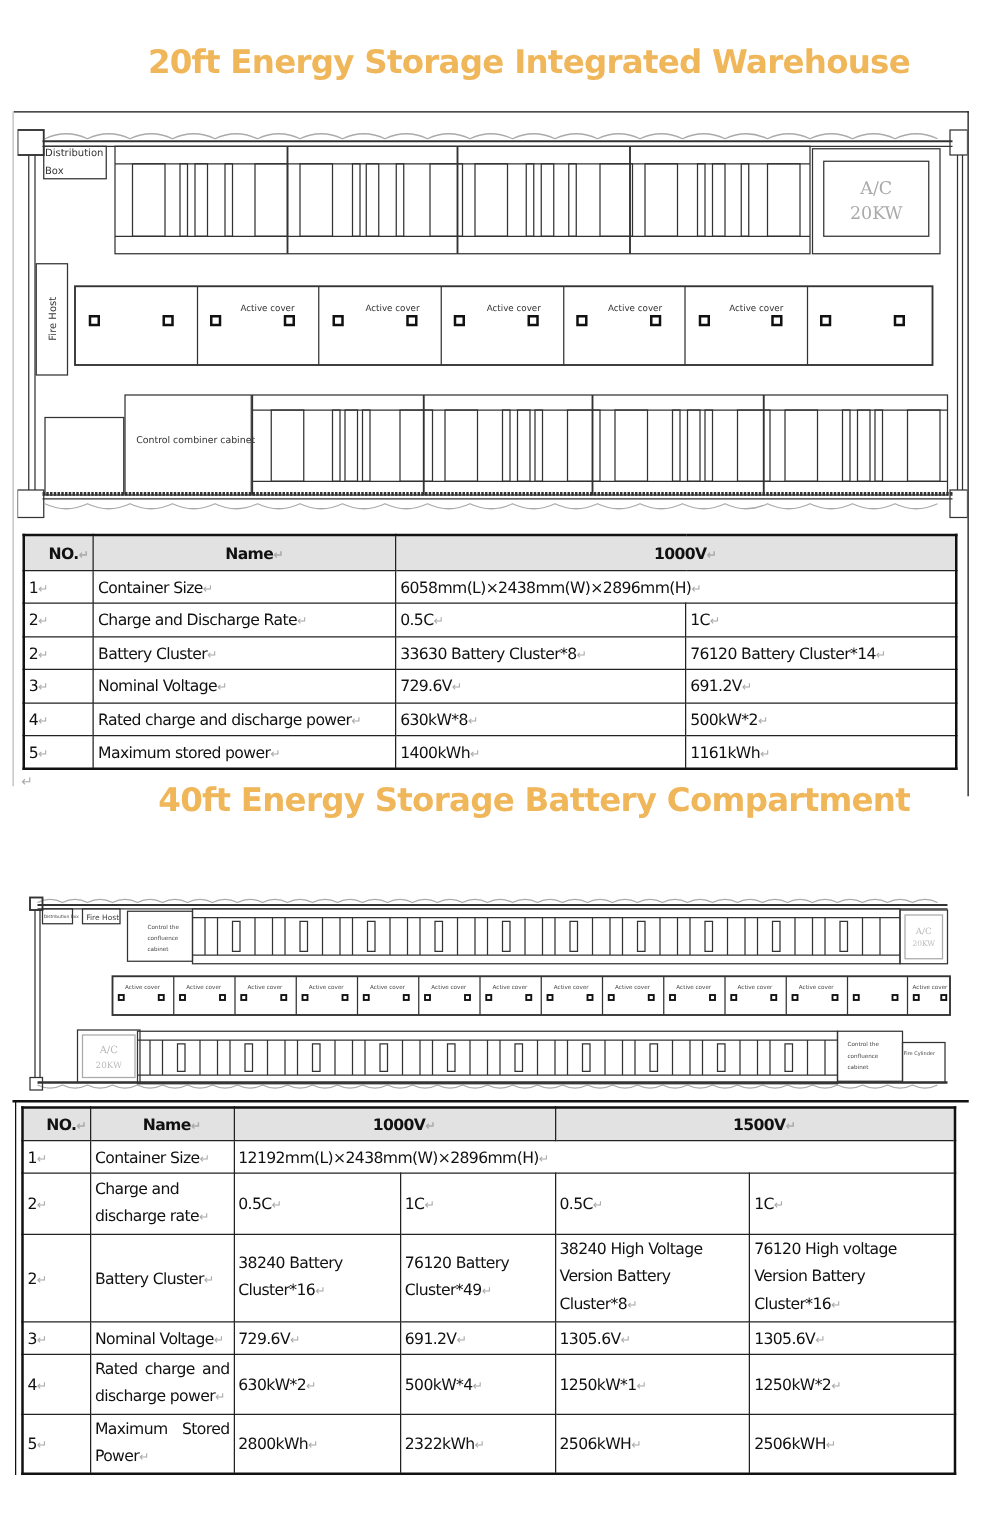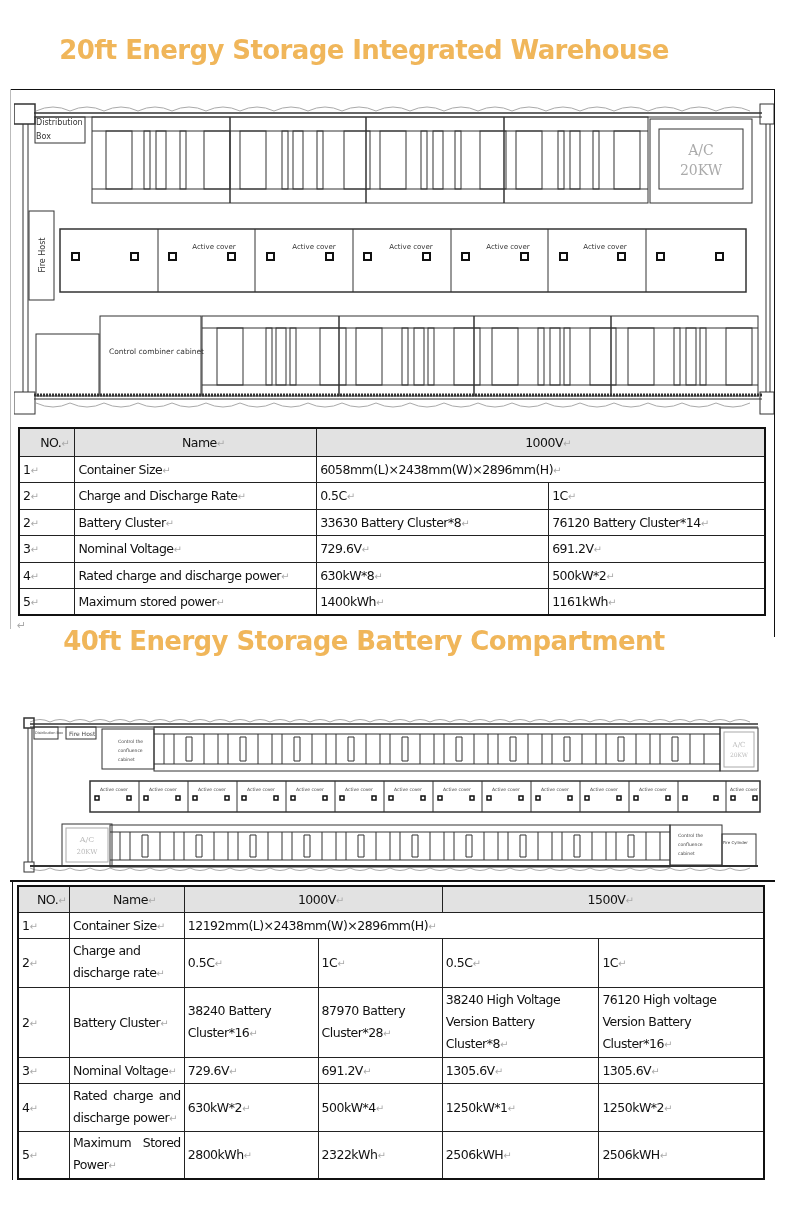--- a/index.html
+++ b/index.html
@@ -1,20 +1,20 @@
 <!DOCTYPE html>
 <html><head>
 <meta charset="utf-8">
 <style>
   * { box-sizing: border-box; margin: 0; padding: 0; }
   html, body { width: 790px; height: 1221px; background: #ffffff; overflow: hidden; }
   body { position: relative; font-family: "Liberation Sans", sans-serif; color: #111; }
 
   .title {
-    position: absolute; left: 0; width: 728px; text-align: center;
+    position: absolute; left: 0; width: 728px; text-align: right;
     font-family: "DejaVu Sans", sans-serif; font-weight: bold;
     font-size: 26px; letter-spacing: -0.6px; color: #f0b65a;
   }
   #t1 { top: 35px; }
   #t2 { top: 626px; }
 
   .frame { position: absolute; }
   #frame1 { left: 11px; top: 89px; width: 764px; height: 548px; border-top: 1.5px solid #111; border-right: 1.5px solid #111; }
   #frame1-left { position: absolute; left: 10px; top: 89px; width: 1px; height: 540px; background: #bbb; }
 
@@ -23,21 +23,21 @@
   #plan2 { left: 14px; top: 708px; }
 
   table.spec {
     position: absolute; border-collapse: collapse;
     font-family: "DejaVu Sans", sans-serif; font-size: 12.5px; letter-spacing: -0.5px;
   }
   table.spec td, table.spec th {
     border: 1px solid #222; padding: 0 3px; vertical-align: middle; text-align: left; font-weight: normal;
     white-space: nowrap;
   }
-  table.spec th { background: #e2e2e2; font-weight: normal; text-align: center; padding-left: 18px; }
+  table.spec th { background: #e2e2e2; font-weight: bold; text-align: center; padding-left: 18px; }
   table.spec .ret { color: #aaa; font-size: 10px; }
   #table1 { left: 18px; top: 427px; width: 748px; border: 2px solid #111; }
   #table1 tr { height: 26.5px; }
   #table1 th { height: 28px; }
   #table2 { left: 17px; top: 885px; width: 748px; border: 2px solid #111; }
   #table2 td.wrap { white-space: normal; line-height: 22px; }
 
   .pilcrow { position: absolute; left: 17px; top: 619px; color: #aaa; font-size: 11px; font-family: "DejaVu Sans", sans-serif; }
 
   .frame2-line { position: absolute; background: #111; }
@@ -380,21 +380,21 @@
     <td class="wrap" style="white-space:normal"><span>Charge and discharge rate</span><span class="ret">↵</span></td>
     <td><span>0.5C</span><span class="ret">↵</span></td>
     <td><span>1C</span><span class="ret">↵</span></td>
     <td><span>0.5C</span><span class="ret">↵</span></td>
     <td><span>1C</span><span class="ret">↵</span></td>
   </tr>
   <tr style="height:70px">
     <td><span>2</span><span class="ret">↵</span></td>
     <td><span>Battery Cluster</span><span class="ret">↵</span></td>
     <td class="wrap"><span>38240 Battery Cluster*16</span><span class="ret">↵</span></td>
-    <td class="wrap"><span>87970 Battery Cluster*28</span><span class="ret">↵</span></td>
+    <td class="wrap"><span>76120 Battery Cluster*49</span><span class="ret">↵</span></td>
     <td class="wrap"><span>38240 High Voltage Version Battery Cluster*8</span><span class="ret">↵</span></td>
     <td class="wrap"><span>76120 High voltage Version Battery Cluster*16</span><span class="ret">↵</span></td>
   </tr>
   <tr style="height:26px">
     <td><span>3</span><span class="ret">↵</span></td>
     <td><span>Nominal Voltage</span><span class="ret">↵</span></td>
     <td><span>729.6V</span><span class="ret">↵</span></td>
     <td><span>691.2V</span><span class="ret">↵</span></td>
     <td><span>1305.6V</span><span class="ret">↵</span></td>
     <td><span>1305.6V</span><span class="ret">↵</span></td>

